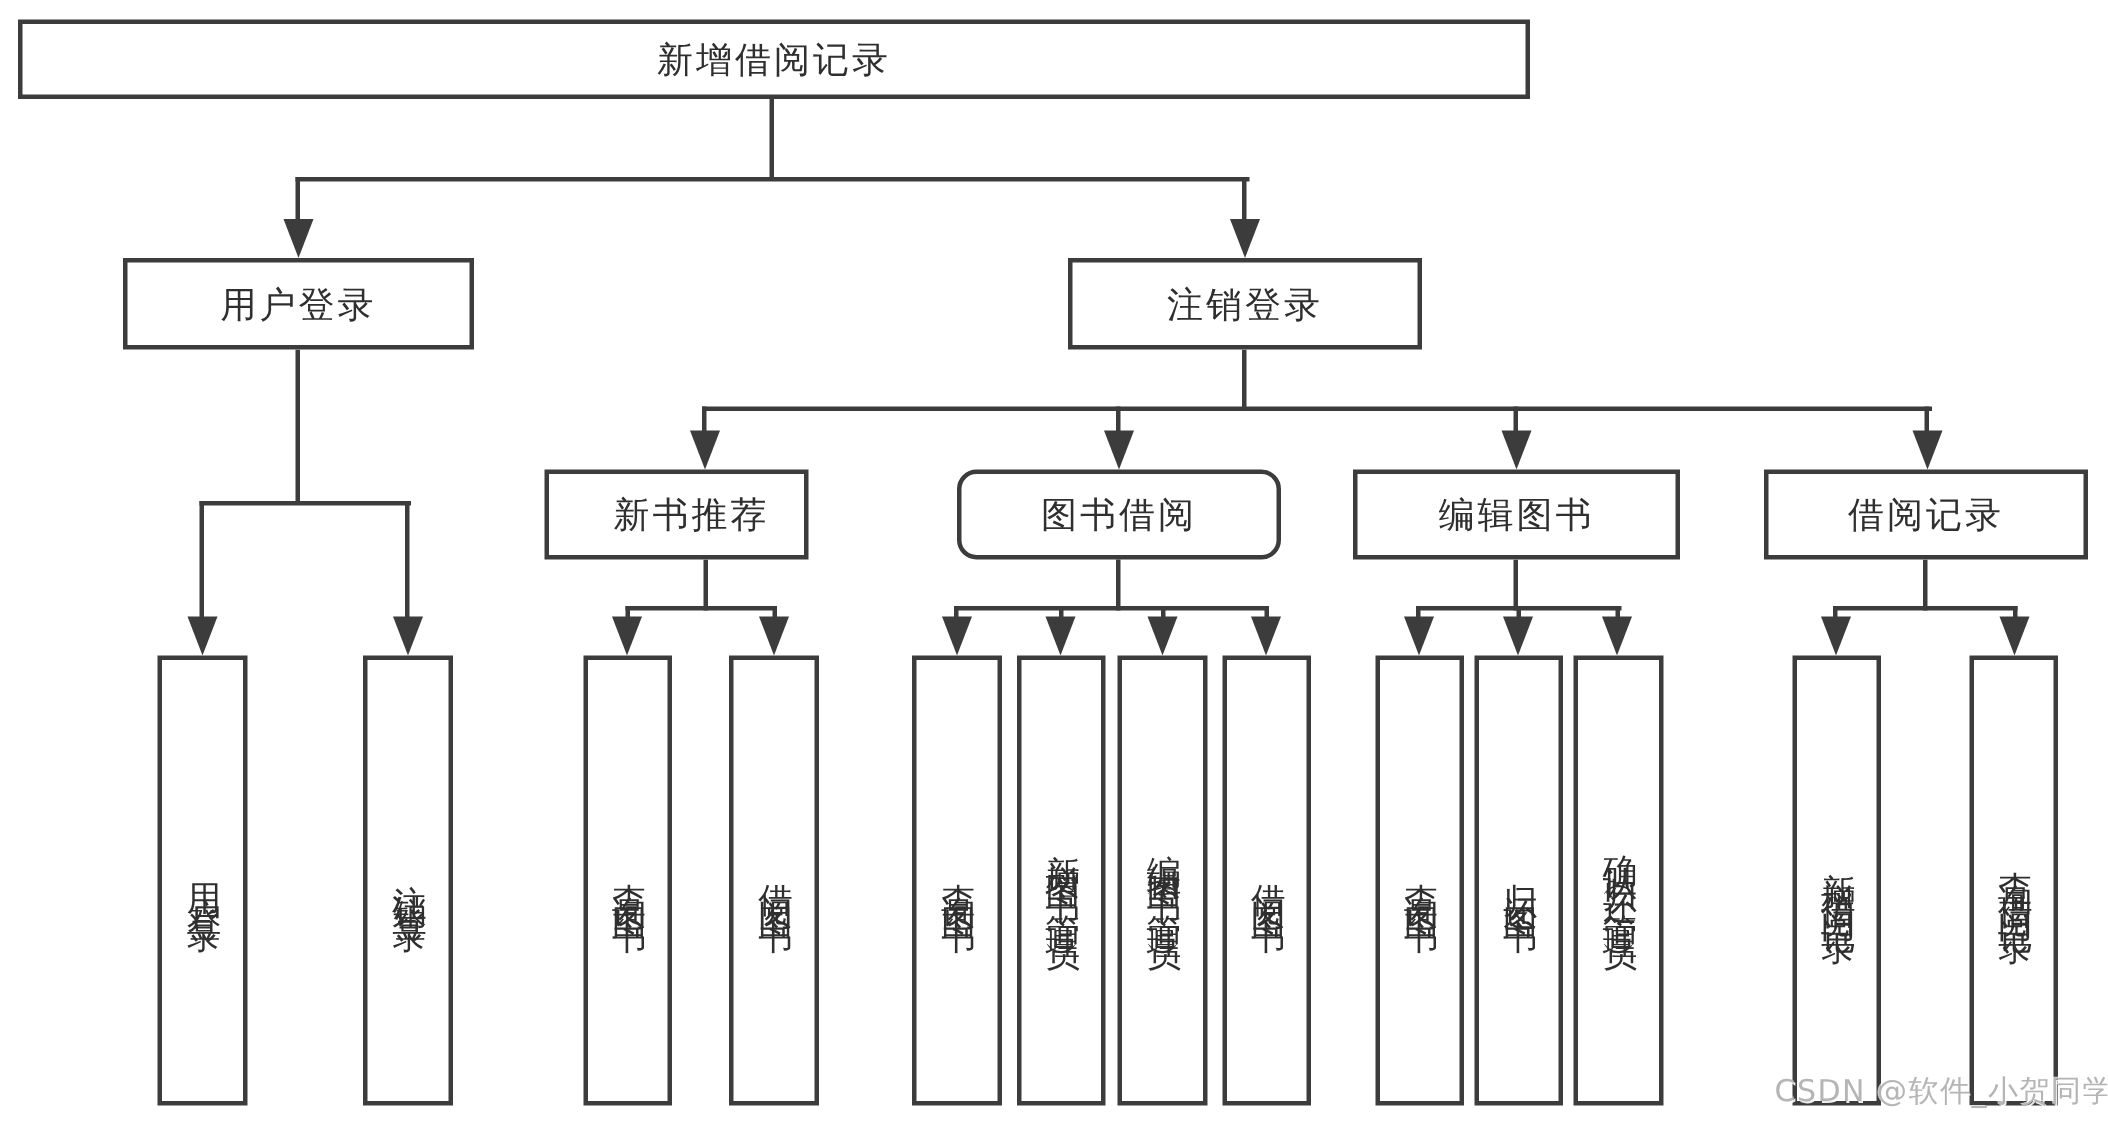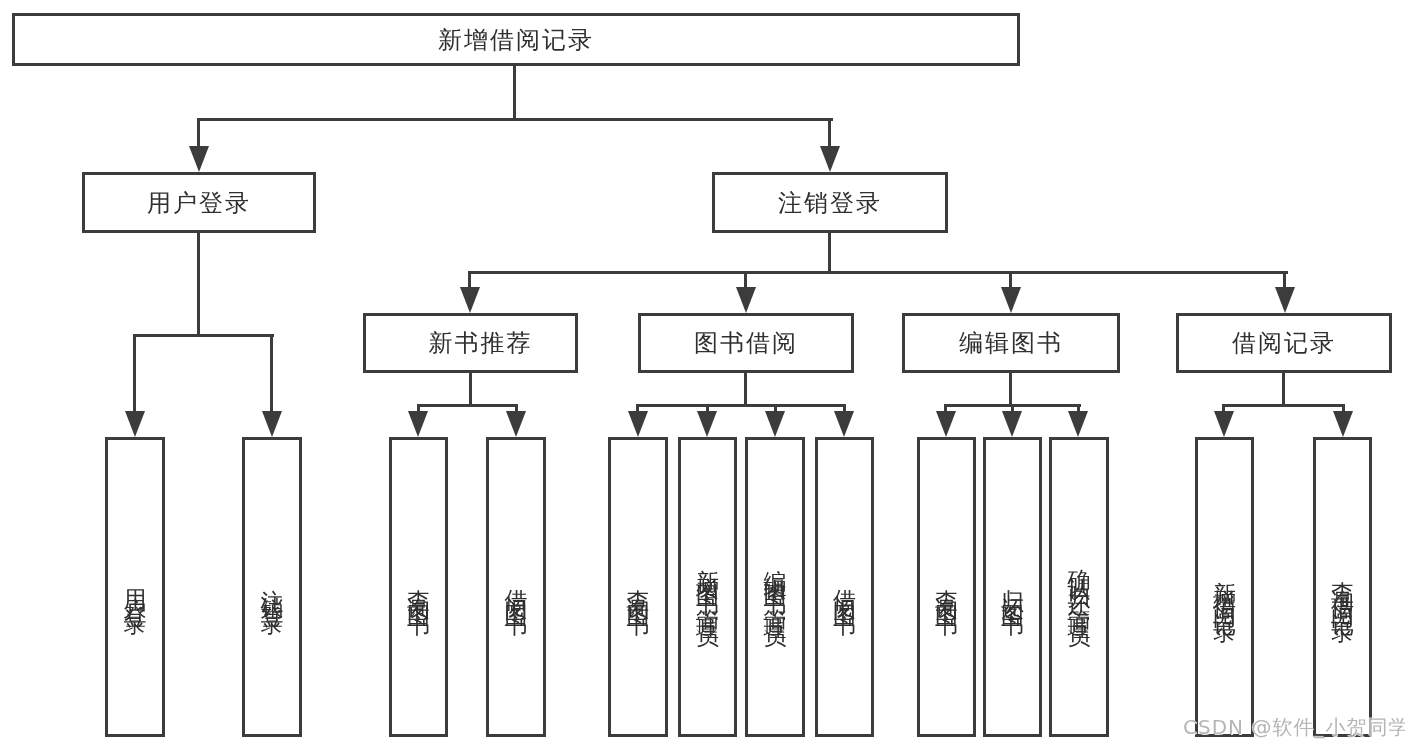--- a/index.html
+++ b/index.html
@@ -109,24 +109,24 @@
     <span class="label">新增借阅记录</span>
   </div>
 
   <div class="hbox" style="left:82px; top:172px; width:234px; height:61px;">
     <span class="label">用户登录</span>
   </div>
   <div class="hbox" style="left:712px; top:172px; width:236px; height:61px;">
     <span class="label">注销登录</span>
   </div>
 
-  <div class="hbox" style="left:363px; top:313px; width:215px; height:60px;padding-left:20px;">
+  <div class="hbox" style="left:363px; top:313px; width:176px; height:60px;padding-left:20px;">
     <span class="label">新书推荐</span>
   </div>
-  <div class="hbox" style="left:638px; top:313px; width:216px; height:60px;">
+  <div class="hbox" style="left:638px; top:313px; width:216px; height:60px;border-radius:13px;">
     <span class="label">图书借阅</span>
   </div>
   <div class="hbox" style="left:902px; top:313px; width:218px; height:60px;">
     <span class="label">编辑图书</span>
   </div>
   <div class="hbox" style="left:1176px; top:313px; width:216px; height:60px;">
     <span class="label">借阅记录</span>
   </div>
 
   <div class="vbox" style="left:105px; top:437px; width:60px; height:300px;">

